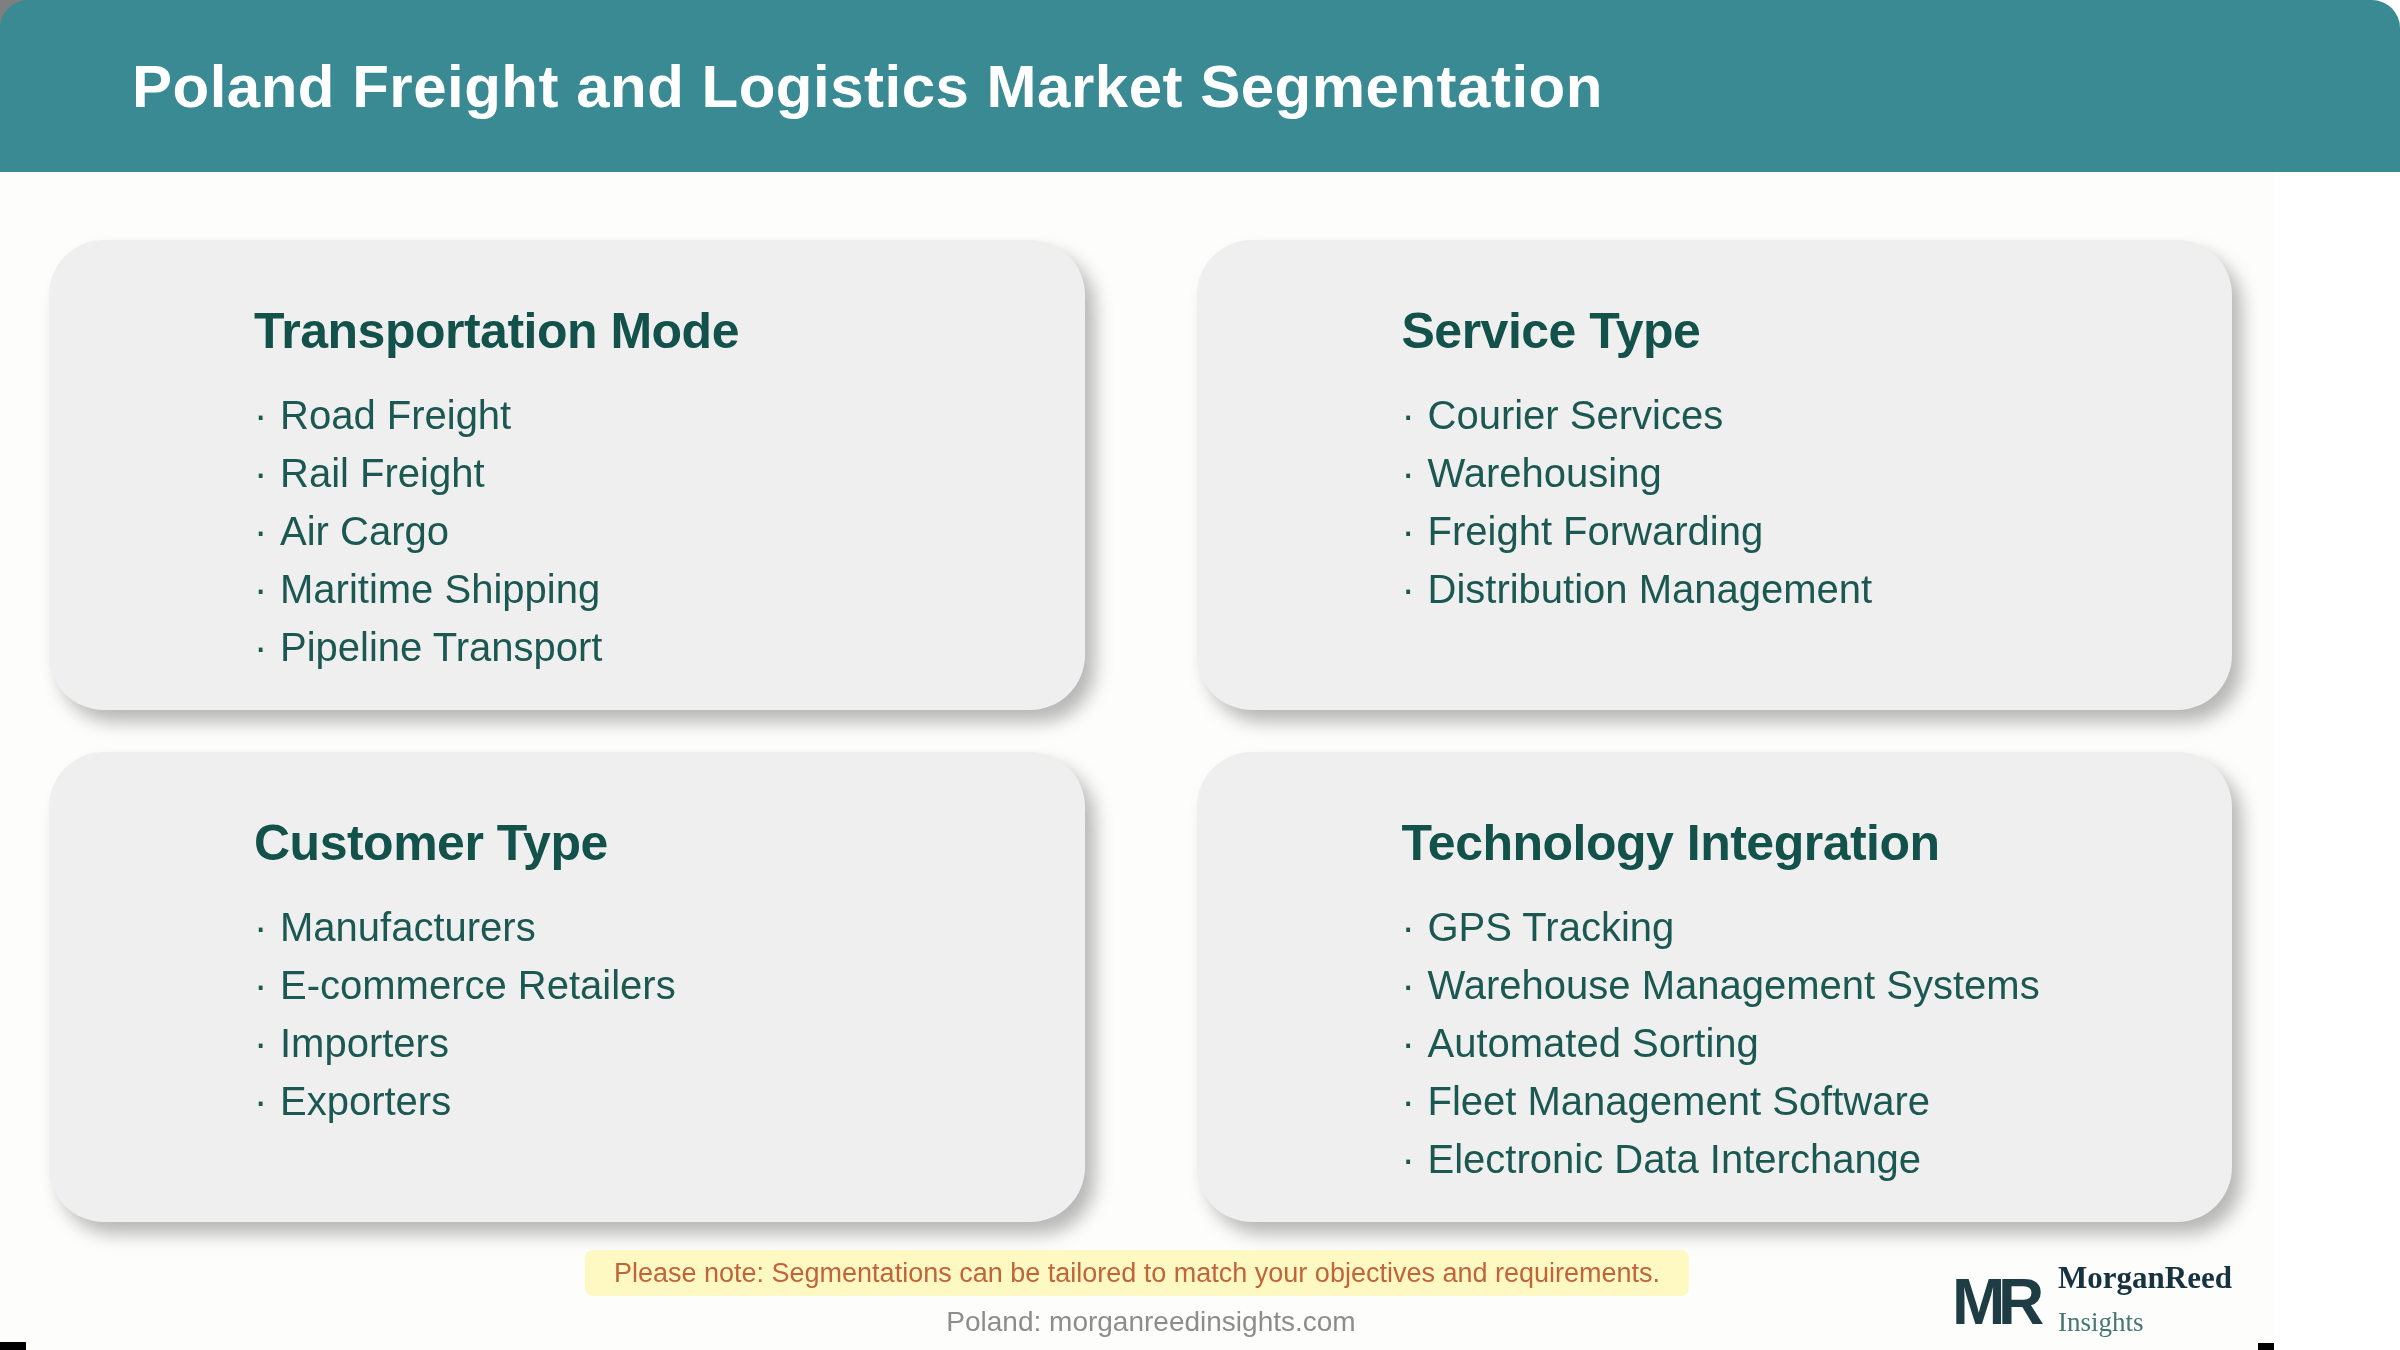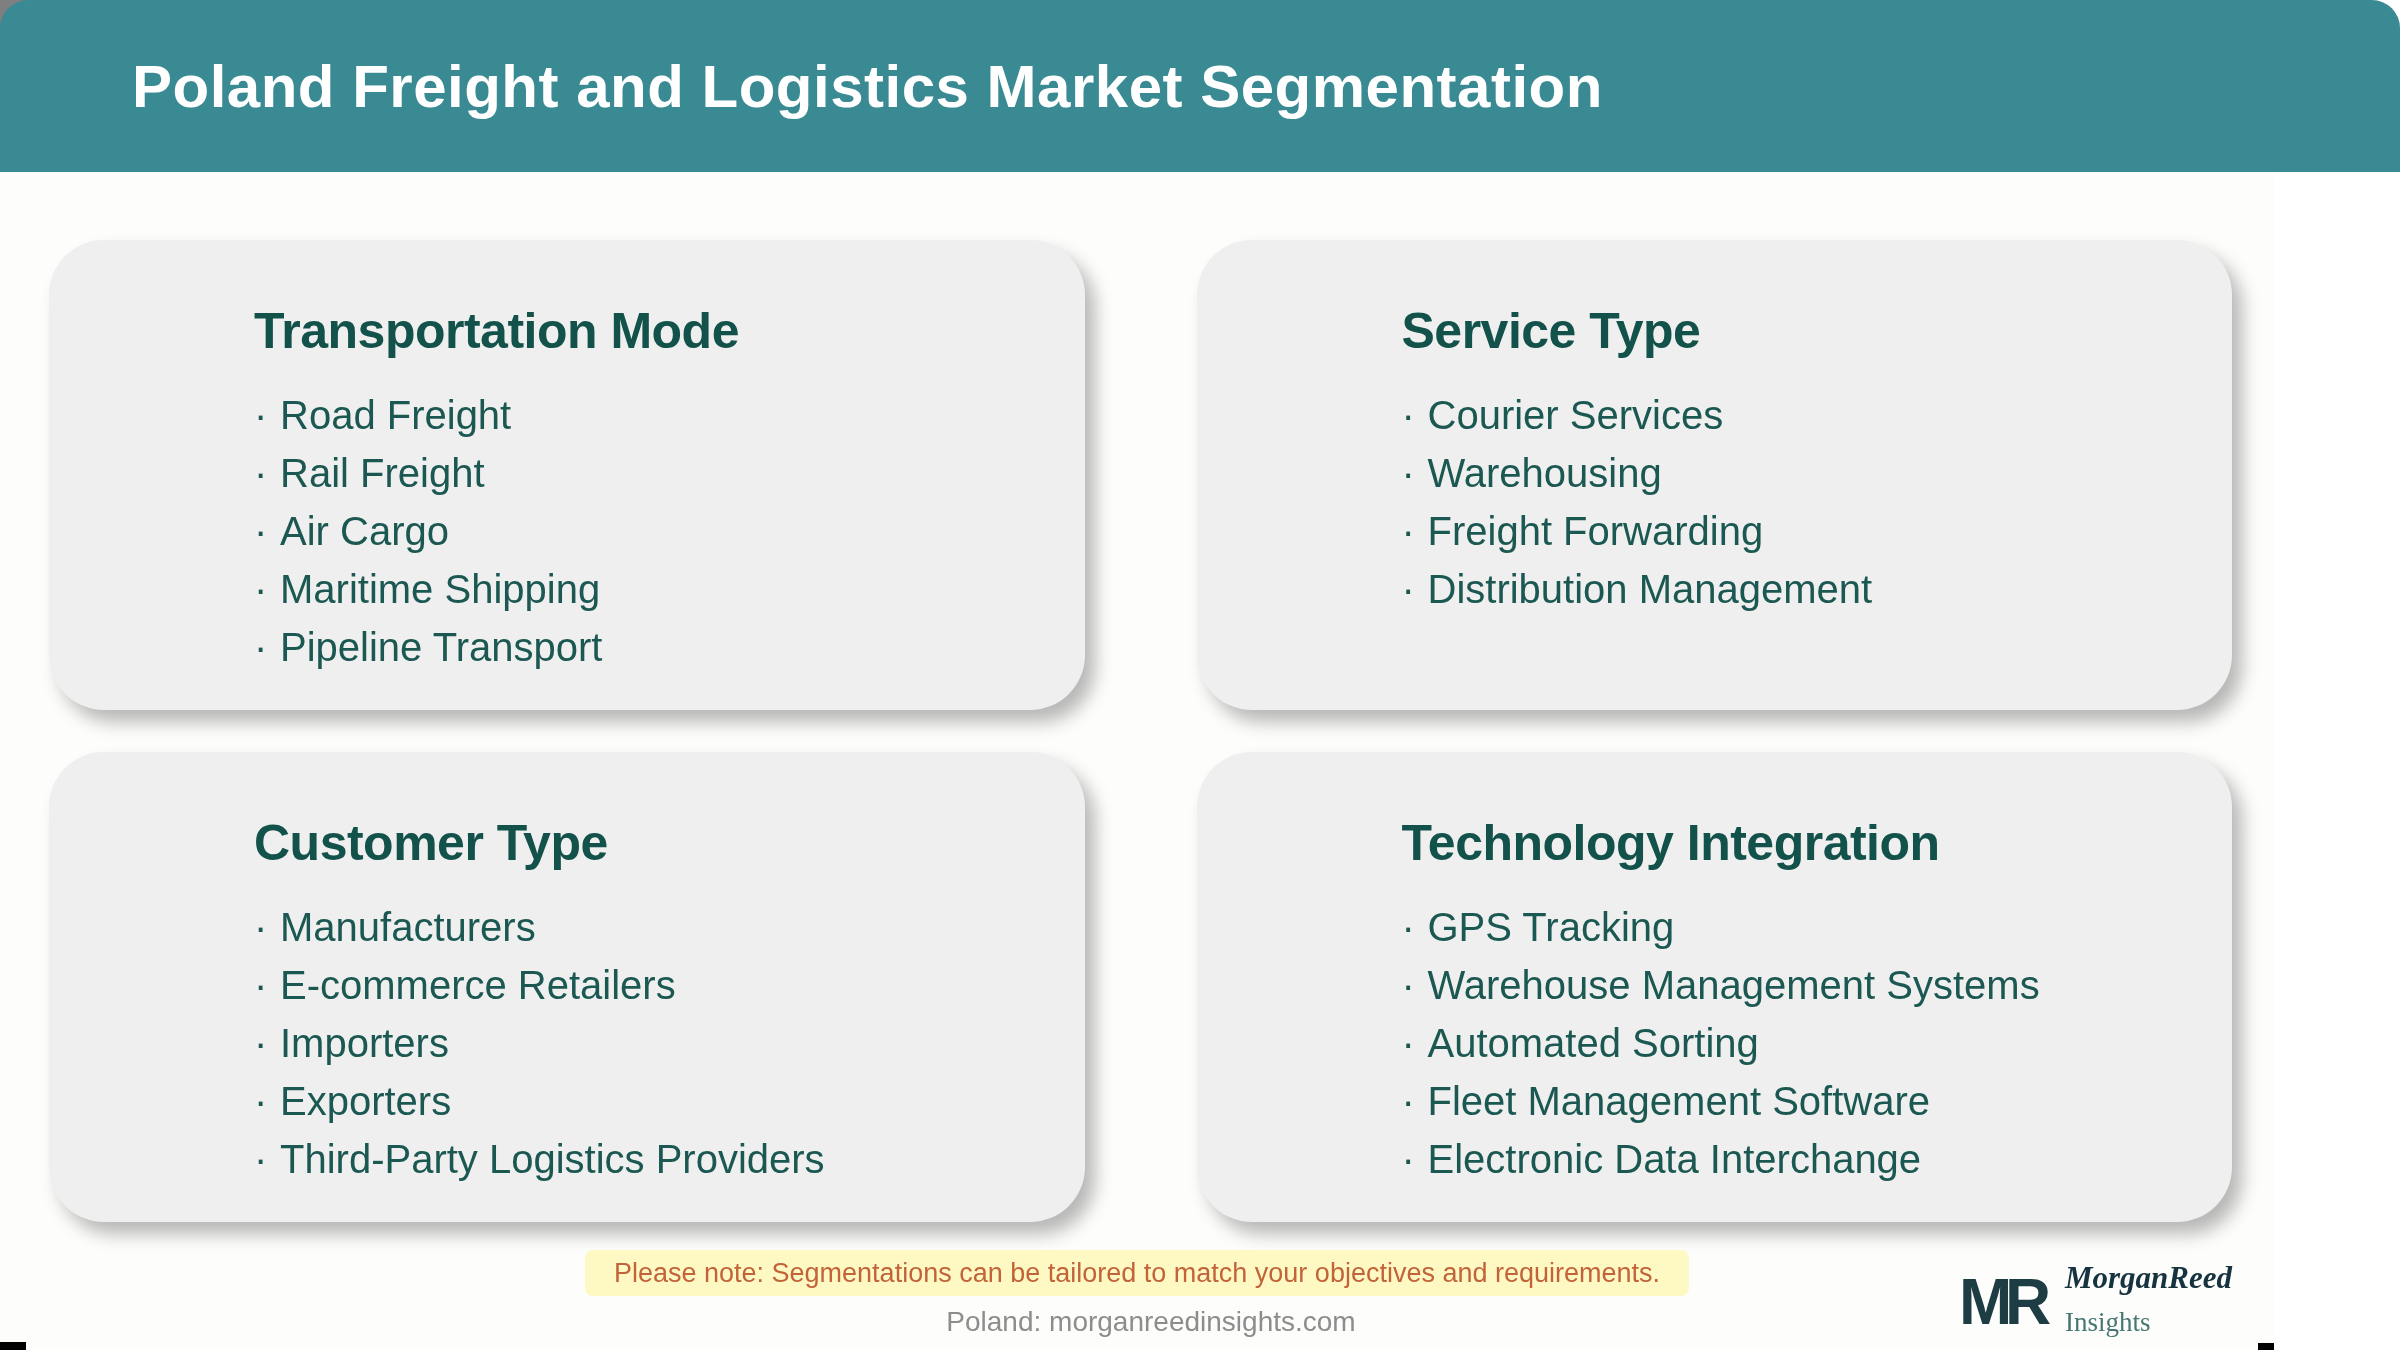--- a/index.html
+++ b/index.html
@@ -116,21 +116,20 @@
     z-index: 2;
   }
   .logo-mark { display: block; }
   .logo-text { display: flex; flex-direction: column; line-height: 1.0; }
   .logo-name {
     font-family: "Liberation Serif", "DejaVu Serif", serif;
     font-size: 31px;
     font-weight: 700;
     color: #16333f;
     letter-spacing: 0px;
-    font-style: italic;
   }
   .logo-sub {
     font-family: "Liberation Serif", "DejaVu Serif", serif;
     font-size: 27px;
     font-weight: 400;
     color: #477772;
     margin-top: 16px;
   }
   .crop-mark { position: absolute; background: #000; z-index: 3; }
   .crop-mark.left  { left: 0;  top: 1342px; width: 26px; height: 8px; }
@@ -169,21 +168,20 @@
         </div>
     </div>
 
     <div class="card">
       <div class="card-title">Customer Type</div>
       <div class="card-list">
           <div class="card-item"><span class="bullet">·</span><span>Manufacturers</span></div>
           <div class="card-item"><span class="bullet">·</span><span>E-commerce Retailers</span></div>
           <div class="card-item"><span class="bullet">·</span><span>Importers</span></div>
           <div class="card-item"><span class="bullet">·</span><span>Exporters</span></div>
-          <div class="card-item"><span class="bullet">·</span><span>Third-Party Logistics Providers</span></div>
         </div>
     </div>
 
     <div class="card">
       <div class="card-title">Technology Integration</div>
       <div class="card-list">
           <div class="card-item"><span class="bullet">·</span><span>GPS Tracking</span></div>
           <div class="card-item"><span class="bullet">·</span><span>Warehouse Management Systems</span></div>
           <div class="card-item"><span class="bullet">·</span><span>Automated Sorting</span></div>
           <div class="card-item"><span class="bullet">·</span><span>Fleet Management Software</span></div>

